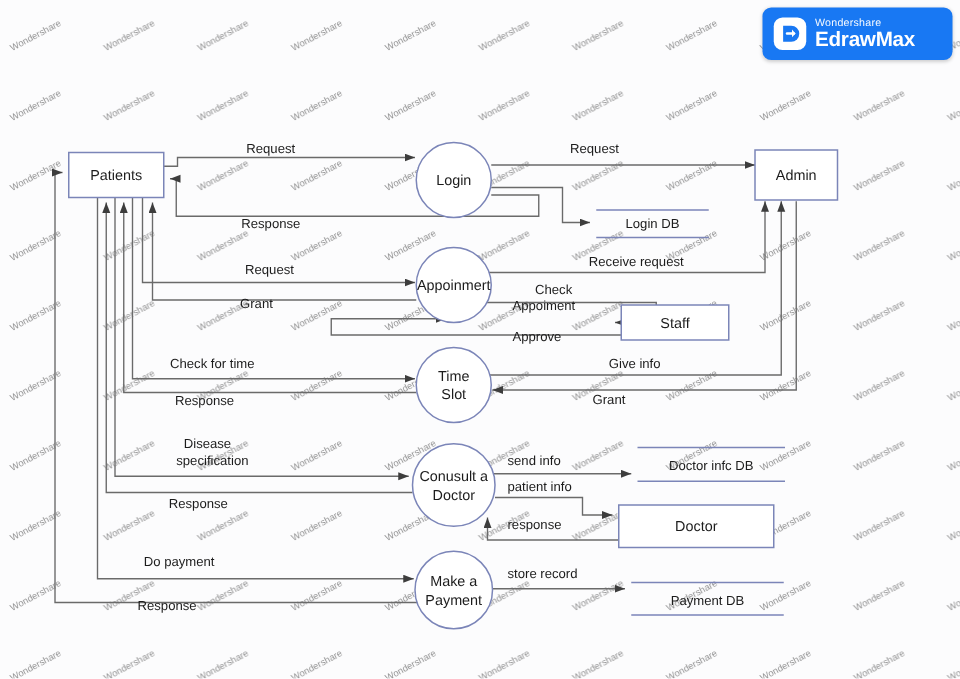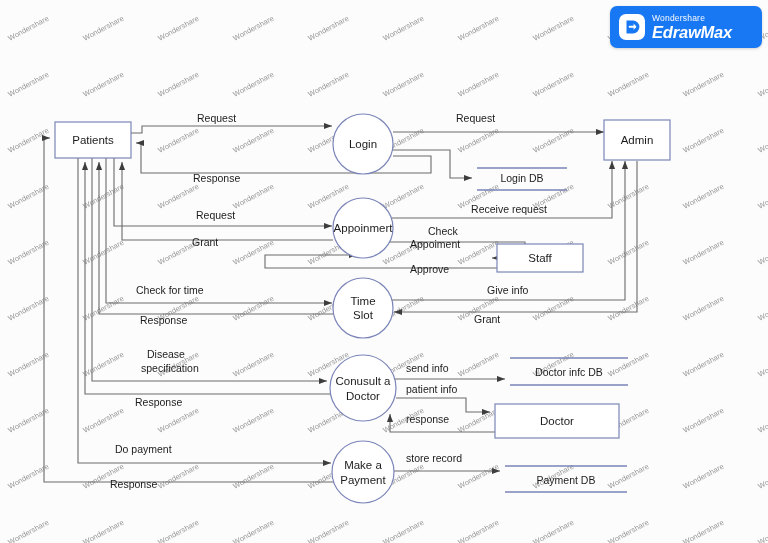--- a/index.html
+++ b/index.html
@@ -23,21 +23,21 @@
     display:flex;align-items:center;gap:7px;
     padding-left:9px;box-sizing:border-box;
     box-shadow:0 1px 3px rgba(0,0,0,.18);
   }
   .badge-mark{
     width:26px;height:26px;border-radius:7px;background:#ffffff;
     display:flex;align-items:center;justify-content:center;flex:none;
   }
   .badge-txt{display:flex;flex-direction:column;line-height:1;color:#fff;}
   .badge-sm{font-size:8.5px;letter-spacing:.2px;opacity:.97;margin-bottom:2px;}
-  .badge-lg{font-size:16.5px;font-weight:bold;letter-spacing:-.2px;font-style:italic;}
+  .badge-lg{font-size:16.5px;font-weight:bold;letter-spacing:-.2px;}
   svg text{font-family:"Liberation Sans", sans-serif;fill:#1c1c1c;}
   .lbl{font-size:10.5px;}
   .node-lbl{font-size:11.5px;}
 </style>
 </head>
 <body>
 
 <div id="canvas">
 
   <svg id="wm-pattern" viewBox="0 0 768 543">

